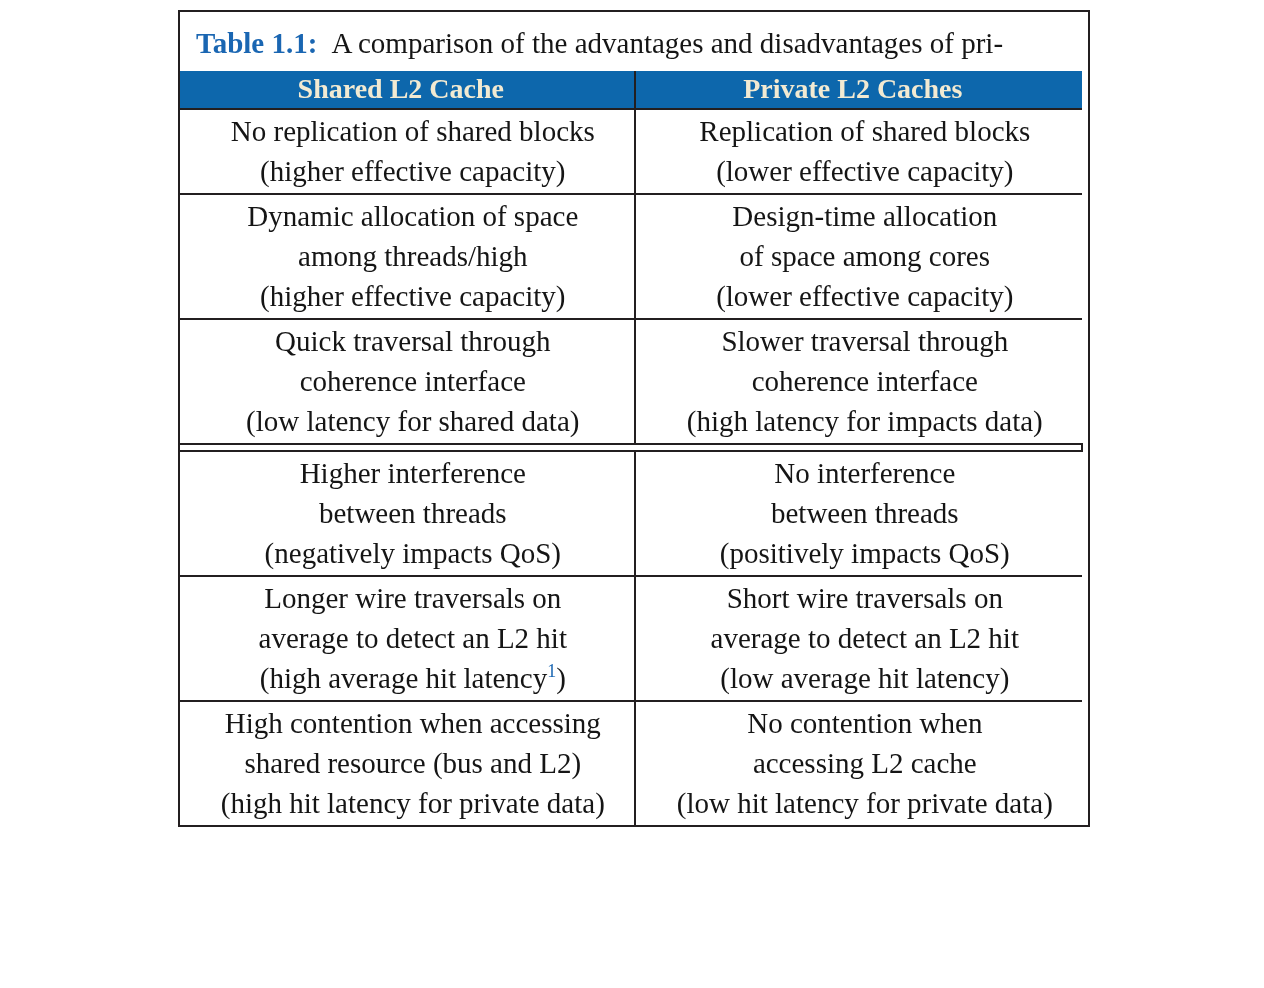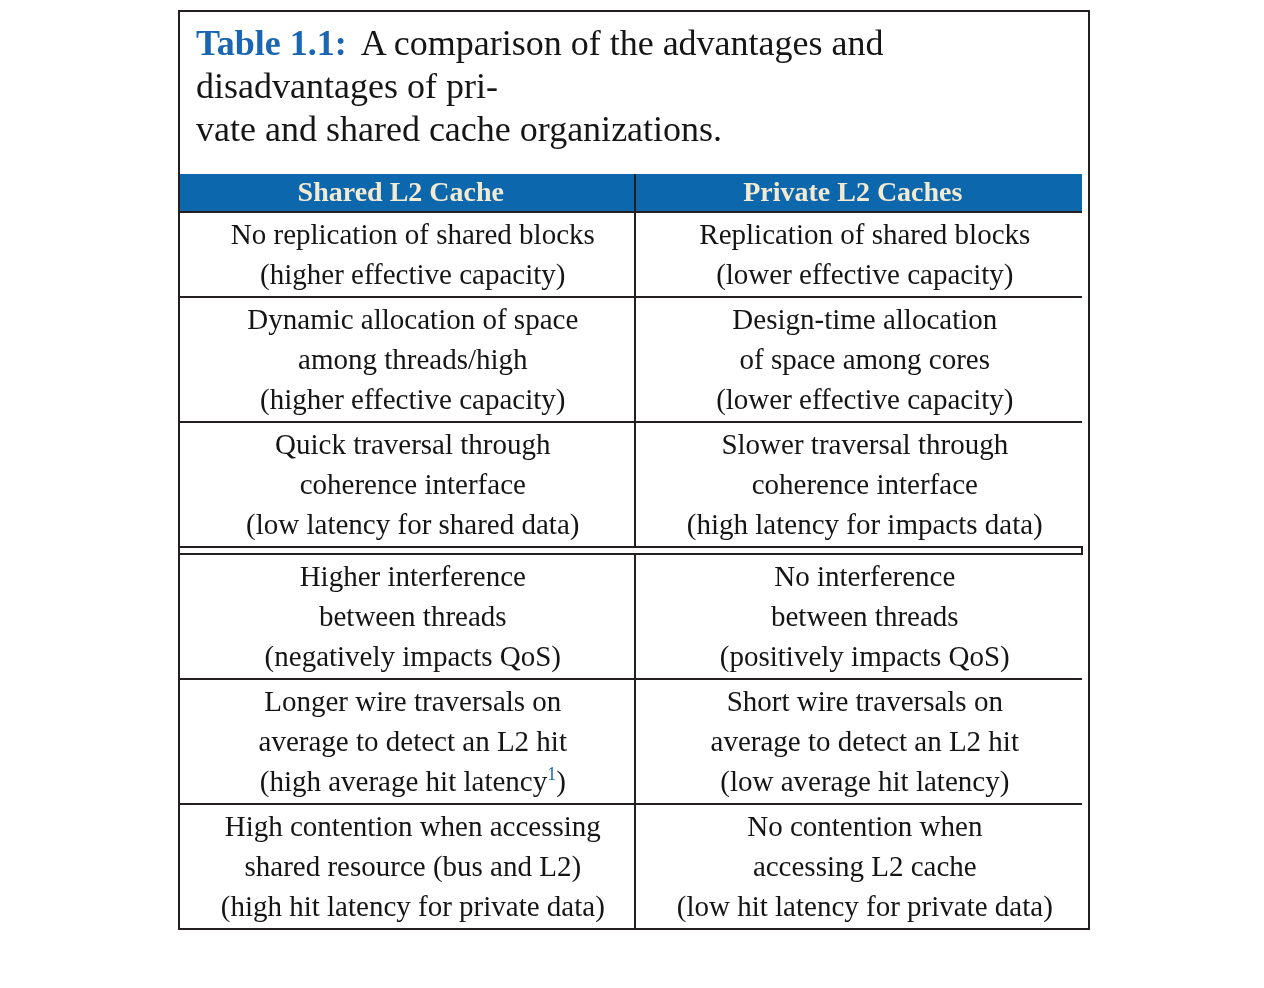--- a/index.html
+++ b/index.html
@@ -16,22 +16,22 @@
 
   .figure-frame{
     position:absolute;
     left:178px;top:10px;
     width:912px;
     border:2px solid var(--border-color);
     background:#fff;
   }
 
   .caption{
-    padding:10px 16px 23px 16px;
-    font-size:36px;
+    padding:10px 16px 6px 16px;
+    font-size:29px;
     line-height:43px;
     color:var(--text-color);
   }
   .caption .cap-label{
     color:var(--accent-blue);
     font-weight:bold;
     margin-right:14px;
   }
 
   table.cmp{
@@ -90,21 +90,20 @@
     vertical-align:super;
   }
 </style>
 </head>
 <body>
 
 <div class="figure-frame">
 
   <div class="caption">
     <span class="cap-label">Table 1.1:</span><span>A comparison of the advantages and disadvantages of pri-</span><br>
-    <span>vate and shared cache organizations.</span>
   </div>
 
   <table class="cmp">
     <thead>
       <tr>
         <th>Shared L2 Cache</th>
         <th>Private L2 Caches</th>
       </tr>
     </thead>
     <tbody id="tbody-advantages">

